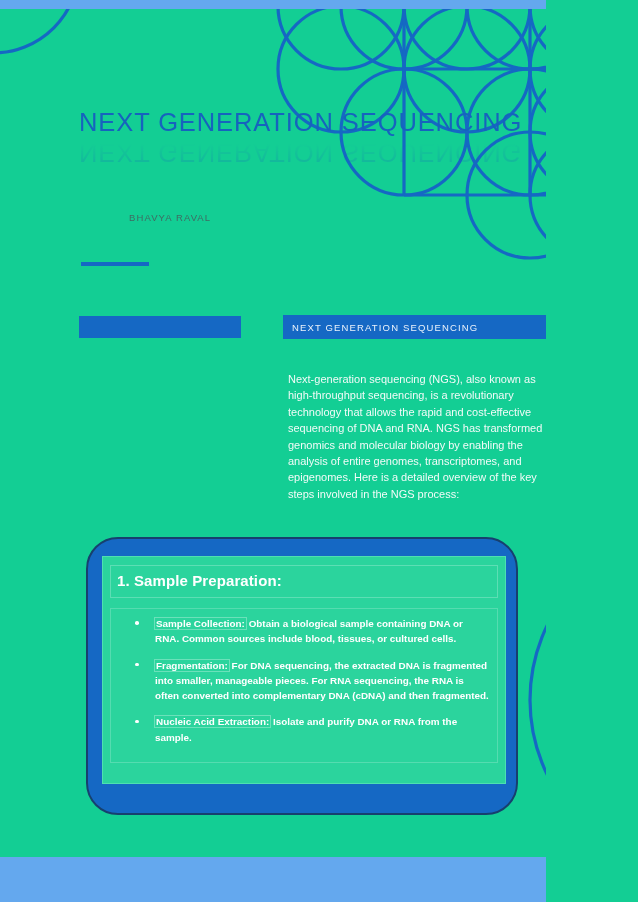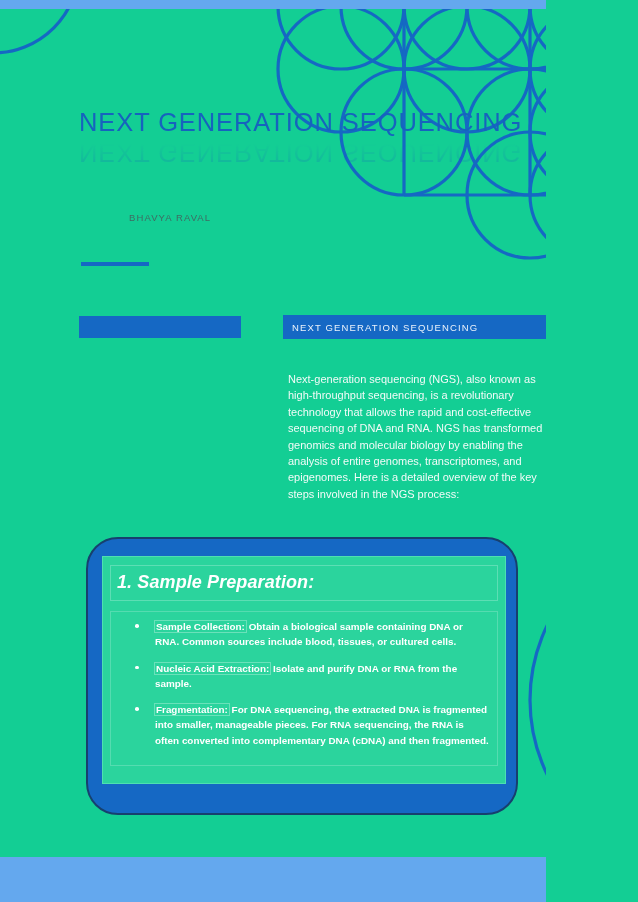--- a/index.html
+++ b/index.html
@@ -135,24 +135,23 @@
     border:1px solid #4EE0B0;
     padding:0;
   }
   .card-heading {
     margin:8px 7px 0 7px;
     border:1px solid rgba(255,255,255,0.24);
     padding:6px 4px 7px 6px;
   }
   .card-heading span {
     color:#FFFFFF;
-    font-size:18px;
+    font-size:15px;
     font-weight:bold;
     letter-spacing:0.1px;
-    font-style:italic;
   }
   .bullet-box {
     margin:10px 7px 0 7px;
     border:1px solid rgba(255,255,255,0.20);
     padding:7px 8px 16px 8px;
   }
   ul.bullets {
     list-style:none;
     margin:0; padding:0;
   }
@@ -238,24 +237,24 @@
         <span>1. Sample Preparation:</span>
       </div>
       <div class="bullet-box">
         <ul class="bullets">
           <li>
             <span class="dot"></span>
             <span class="term">Sample Collection:</span><span> Obtain a biological sample containing DNA or RNA. Common sources include blood, tissues, or cultured cells.</span>
           </li>
           <li>
             <span class="dot"></span>
-            <span class="term">Nucleic Acid Extraction:</span><span> Isolate and purify DNA or RNA from the sample.</span>
+            <span class="term">Fragmentation:</span><span> For DNA sequencing, the extracted DNA is fragmented into smaller, manageable pieces. For RNA sequencing, the RNA is often converted into complementary DNA (cDNA) and then fragmented.</span>
           </li>
           <li>
             <span class="dot"></span>
-            <span class="term">Fragmentation:</span><span> For DNA sequencing, the extracted DNA is fragmented into smaller, manageable pieces. For RNA sequencing, the RNA is often converted into complementary DNA (cDNA) and then fragmented.</span>
+            <span class="term">Nucleic Acid Extraction:</span><span> Isolate and purify DNA or RNA from the sample.</span>
           </li>
         </ul>
       </div>
     </div>
   </div>
 
 </div>
 
 </body></html>

